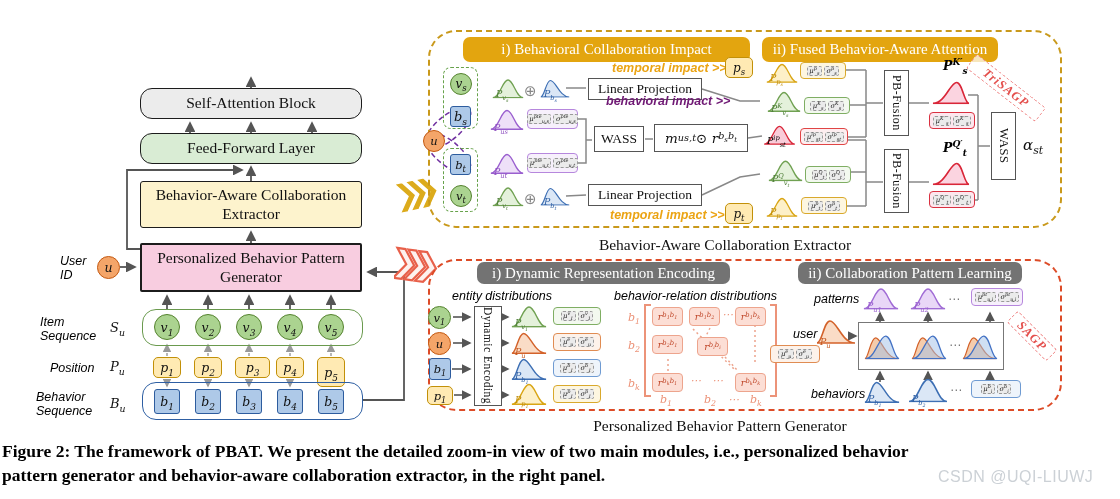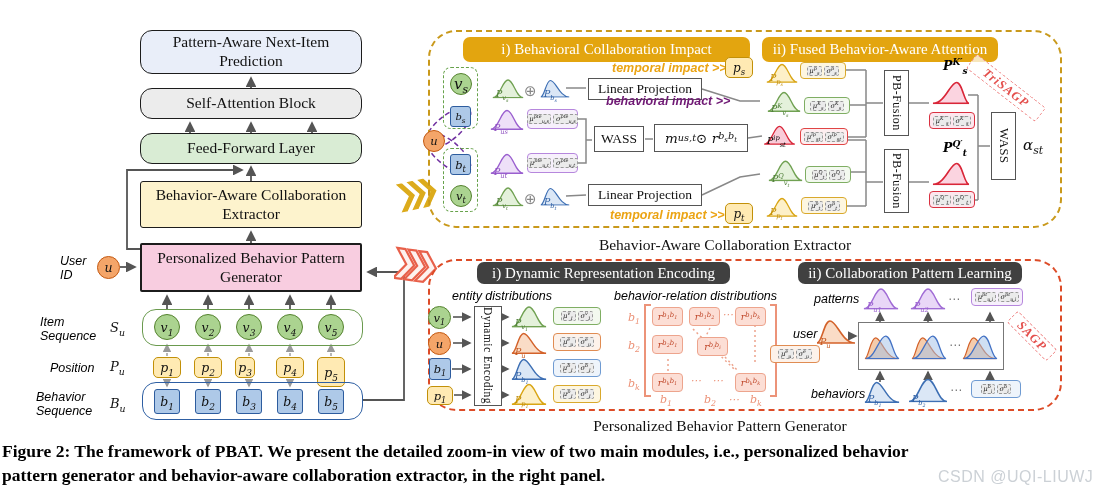--- a/index.html
+++ b/index.html
@@ -9,21 +9,21 @@
 .fbox{border:1.7px solid #1c1c1c;display:flex;align-items:center;justify-content:center;text-align:center;font:15.5px/1.22 "Liberation Serif",serif;color:#111}
 .lab{font:italic 12.5px "Liberation Sans",sans-serif;color:#000000;text-align:left;line-height:1.12}
 .math{font:italic 13px "DejaVu Serif",serif;color:#111}
 .node{display:flex;align-items:center;justify-content:center;font:italic 12.5px "DejaVu Serif",serif;color:#111}
 .gn{background:#abd390;border:1.6px solid #55832f;border-radius:50%}
 .on{background:#f4a569;border:1.6px solid #c45911;border-radius:50%}
 .bn{background:#aec9e8;border:1.6px solid #2d5c9e;border-radius:3px}
 .yn{background:#ffeab3;border:1.6px solid #c29008;border-radius:5px}
 .badge{color:#fff;font:15px "Liberation Serif",serif;display:flex;align-items:center;justify-content:center;border-radius:7px;white-space:nowrap}
 .bgold{background:#e3a50f}
-.bred{background:#404040}
+.bred{background:#737373}
 .panel{border-radius:28px}
 .pgold{border:2.6px dashed #c9991b}
 .pred{border:2.6px dashed #dd4b27}
 .wbox{border:1.5px solid #555;background:#fff;display:flex;align-items:center;justify-content:center;font:13.5px "Liberation Serif",serif;color:#111}
 .vtext{writing-mode:vertical-rl;letter-spacing:.5px}
 .musig{display:flex;align-items:center;justify-content:center;gap:2px;border-radius:4px;padding:1px 2px}
 .chip{border:1px dashed #9a9a9a;background:#ebebeb;font:italic 6.8px "DejaVu Serif",serif;padding:0 1.5px;border-radius:2px;white-space:nowrap;color:#222}
 .mg{border:1.3px solid #7fae63;background:#f3f9ef}
 .mb{border:1.3px solid #6f9bd2;background:#eef4fb}
 .mp{border:1.3px solid #b687dd;background:#f7f0fc}
@@ -151,23 +151,20 @@
         <path d="M725,357 L738,371"></path>
 <path d="M755,315 L755,365"></path>
         <path d="M668,359 L668,371"></path>
 </g>
 <g fill="none" stroke="#7030a0" stroke-width="1.5" stroke-dasharray="5,3">
 <ellipse cx="448" cy="128" rx="28" ry="12" transform="rotate(-40 448 128)"></ellipse>
 <ellipse cx="448" cy="153" rx="28" ry="12" transform="rotate(40 448 153)"></ellipse>
 </g>
 </svg>
 
-<div class="abs fbox" style="left:140px;top:30px;width:222px;height:44px;background:#e9eef9;border-radius:12px">
-      <span>Pattern-Aware Next-Item Prediction</span>
-    </div>
 <div class="abs fbox" style="left:140px;top:88px;width:222px;height:31px;background:#ececec;border-radius:12px">
       <span>Self-Attention Block</span>
     </div>
 <div class="abs fbox" style="left:140px;top:133px;width:222px;height:31px;background:#d9ecd4;border-radius:12px">
       <span>Feed-Forward Layer</span>
     </div>
 <div class="abs fbox" style="left:140px;top:181px;width:222px;height:47px;background:#fdf3cd;border-radius:3px">
       <span>Behavior-Aware Collaboration Extractor</span>
     </div>
 <div class="abs fbox" style="left:140px;top:243px;width:222px;height:49px;background:#f8cde0;border-radius:2px;border-width:2.2px">
@@ -199,21 +196,21 @@
     </div>
 
 <div class="abs lab" style="left:50px;top:361px;width:58px">Position</div>
 <div class="abs math" style="left:110px;top:359px">P<sub>u</sub></div>
 <div class="abs node yn" style="left:153px;top:357px;width:28px;height:21px">
       <span>p<sub>1</sub></span>
     </div>
 <div class="abs node yn" style="left:194px;top:357px;width:28px;height:21px">
       <span>p<sub>2</sub></span>
     </div>
-<div class="abs node yn" style="left:235px;top:357px;width:20px;height:21px">
+<div class="abs node yn" style="left:235px;top:357px;width:35px;height:21px">
       <span>p<sub>3</sub></span>
     </div>
 <div class="abs node yn" style="left:276px;top:357px;width:28px;height:21px">
       <span>p<sub>4</sub></span>
     </div>
 <div class="abs node yn" style="left:317px;top:357px;width:28px;height:30px">
       <span>p<sub>5</sub></span>
     </div>
 
 <div class="abs lab" style="left:36px;top:390px;width:74px">Behavior Sequence</div>
@@ -249,24 +246,24 @@
         <path d="M23,5 h8 l11,15 -11,15 h-8 l11,-15 z"></path>
       </g>
     </svg>
 
 <div class="abs panel pgold" style="left:428px;top:30px;width:634px;height:198px"></div>
 <div class="abs badge bgold" style="left:463px;top:37px;width:287px;height:25px">i) Behavioral Collaboration Impact</div>
 <div class="abs badge bgold" style="left:762px;top:37px;width:236px;height:25px">ii) Fused Behavior-Aware Attention</div>
 
 <div class="abs dashrect" style="left:443px;top:67px;width:35px;height:62px"></div>
 <div class="abs dashrect" style="left:443px;top:148px;width:35px;height:64px"></div>
-<div class="abs node gn" style="left:450px;top:73px;width:22px;height:22px;font-size:15px">
+<div class="abs node gn" style="left:450px;top:73px;width:22px;height:22px;font-size:12px">
       <span>v<sub>s</sub></span>
     </div>
-<div class="abs node bn" style="left:450px;top:106px;width:21px;height:21px;font-size:10px">
+<div class="abs node bn" style="left:450px;top:106px;width:21px;height:21px;font-size:13px">
       <span>b<sub>s</sub></span>
     </div>
 <div class="abs node on" style="left:423px;top:130px;width:22px;height:22px;font-size:11.5px">
       <span>u</span>
     </div>
 <div class="abs node bn" style="left:450px;top:154px;width:21px;height:21px;font-size:11.5px">
       <span>b<sub>t</sub></span>
     </div>
 <div class="abs node gn" style="left:450px;top:185px;width:22px;height:22px;font-size:11.5px">
       <span>v<sub>t</sub></span>

